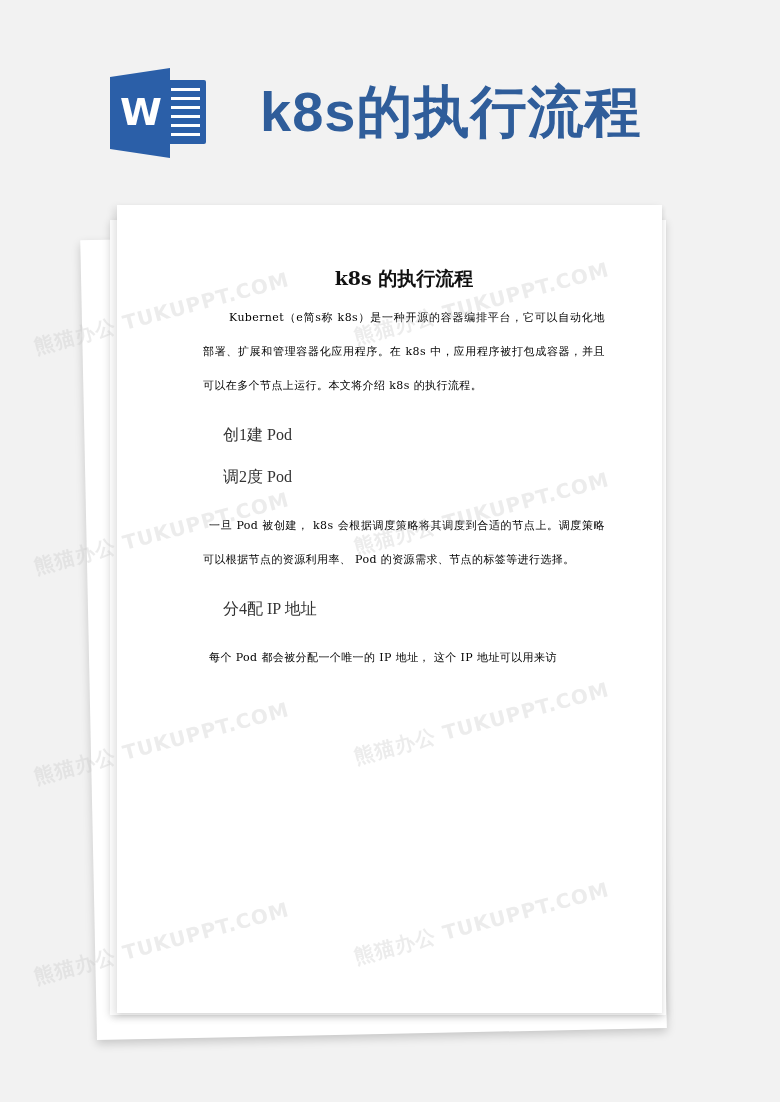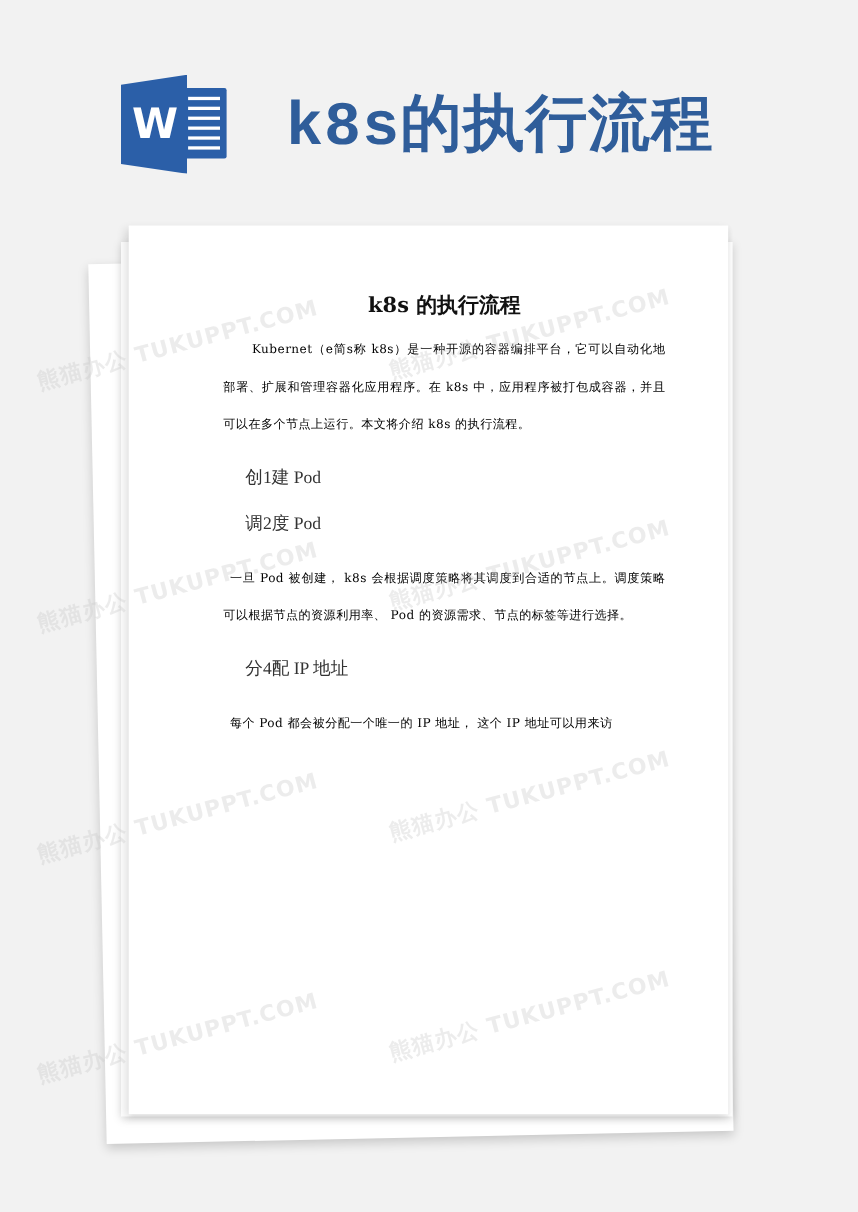--- a/index.html
+++ b/index.html
@@ -31,21 +31,21 @@
   }
   .word-icon .w {
     position: absolute; left: 12px; top: 24px;
     color: #fff; font-family: "DejaVu Sans", sans-serif; font-weight: bold;
     font-size: 38px; line-height: 40px;
   }
   .banner-title {
     margin-left: 52px;
     font-size: 56px; font-weight: bold; color: #2f5d9a;
     letter-spacing: 1px;
-    font-family: Liberation Mono, monospace;
+    font-family: Liberation Sans, sans-serif;
   }
   
   .page-back {
     position: absolute; left: 97px; top: 240px; width: 570px; height: 800px;
     background: #ffffff;
     box-shadow: 0 4px 10px rgba(0,0,0,0.18);
     transform: rotate(-1.2deg);
     transform-origin: left bottom;
   }
   .page-back2 {

